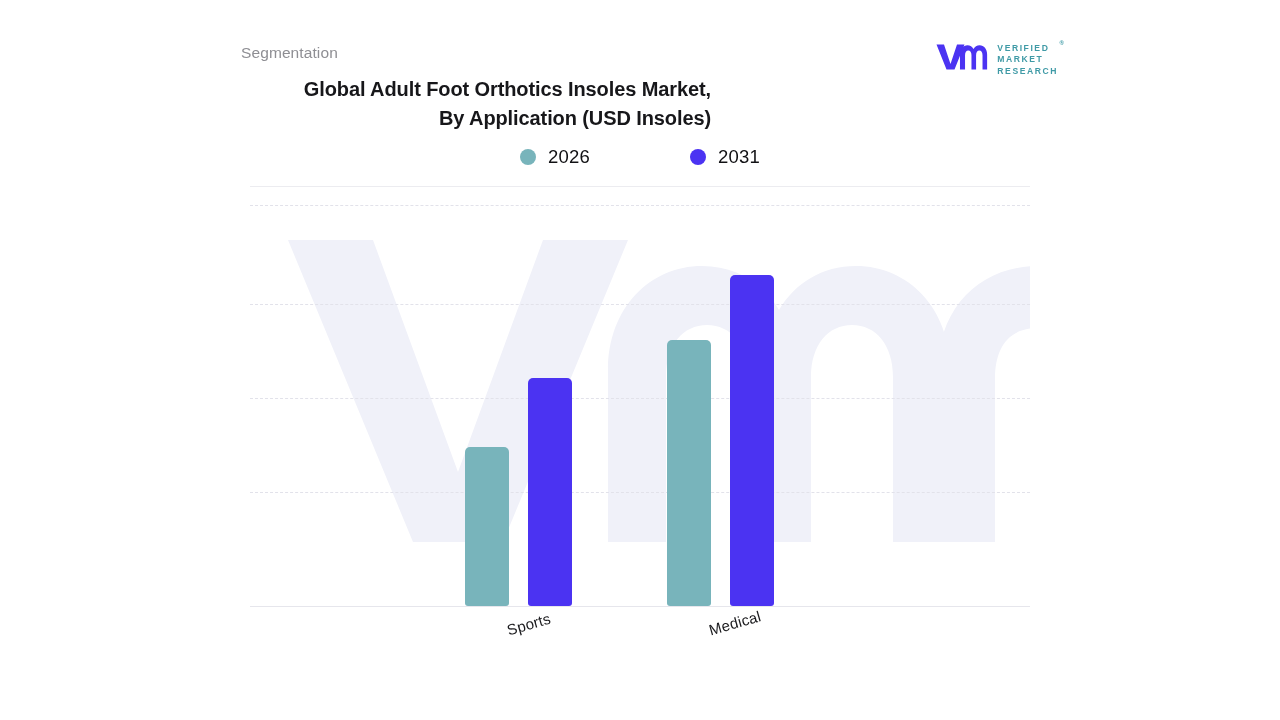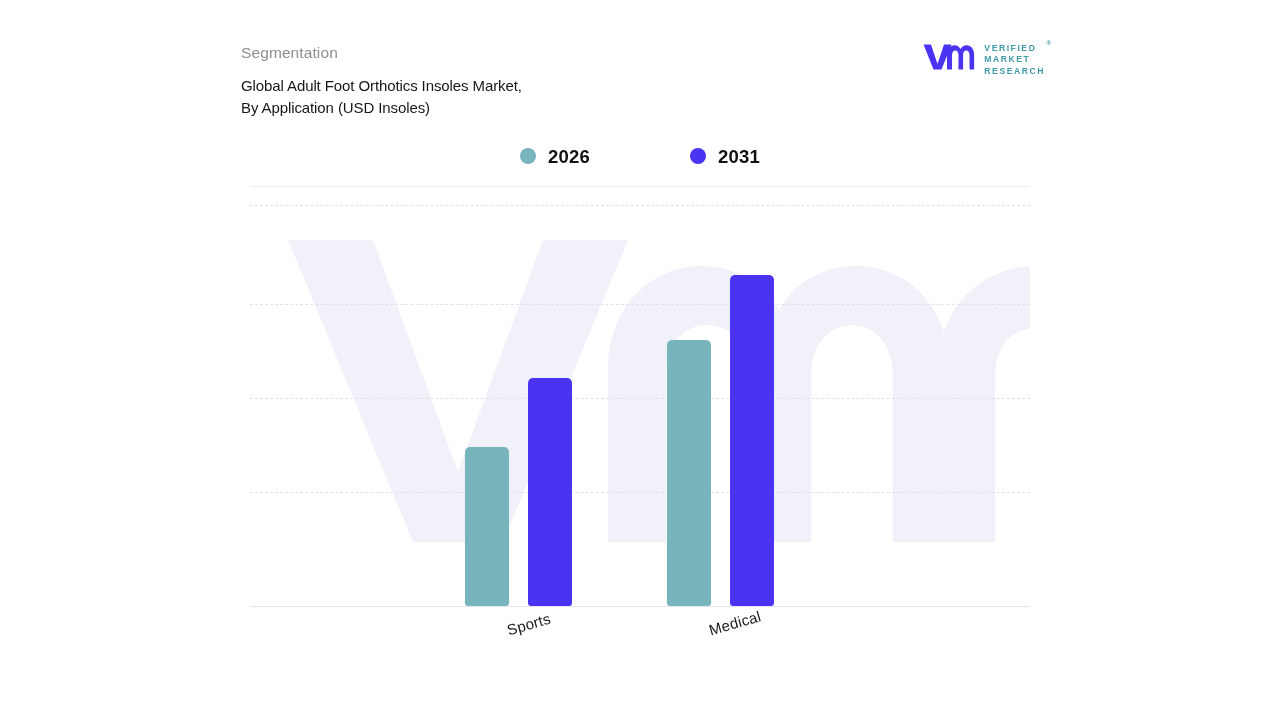--- a/index.html
+++ b/index.html
@@ -34,33 +34,34 @@
   .eyebrow {
     font-size: 15.5px;
     color: #8e8e93;
     letter-spacing: 0.1px;
     line-height: 1.2;
     font-weight: 400;
   }
 
   .title {
     margin-top: 12px;
-    font-size: 15px;
-    font-weight: normal;
+    font-size: 20px;
+    font-weight: bold;
     color: #17171a;
     line-height: 1.48;
     letter-spacing: -0.1px;
     max-width: 470px;
+    text-align: right;
   }
   .title-line { display: block; }
 
   
   .logo {
     position: absolute;
-    right: 235px;
+    right: 222px;
     top: 42px;
     display: flex;
     align-items: center;
     gap: 8px;
   }
   .logo-mark { display: block; }
   .logo-words {
     display: flex;
     flex-direction: column;
     justify-content: center;
@@ -91,23 +92,23 @@
     left: 250px;
     top: 148px;
     width: 780px;
     display: flex;
     justify-content: center;
     align-items: center;
     gap: 100px;
   }
   .legend-item {
     display: flex;
+    align-items: center;
     gap: 12px;
     cursor: pointer;
-    font-weight: bold;
   }
   .legend-swatch {
     width: 16px;
     height: 16px;
     border-radius: 50%;
     flex: 0 0 auto;
   }
   .legend-label {
     font-size: 18.5px;
     color: #111114;

